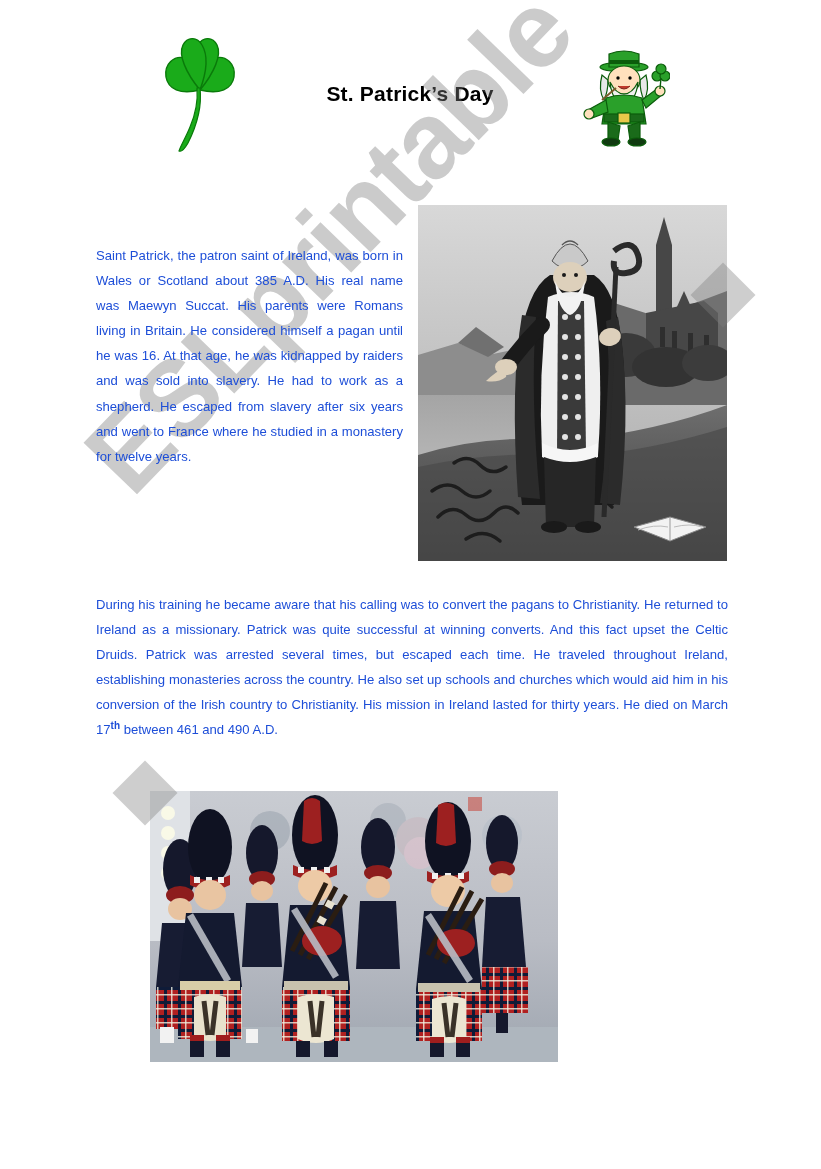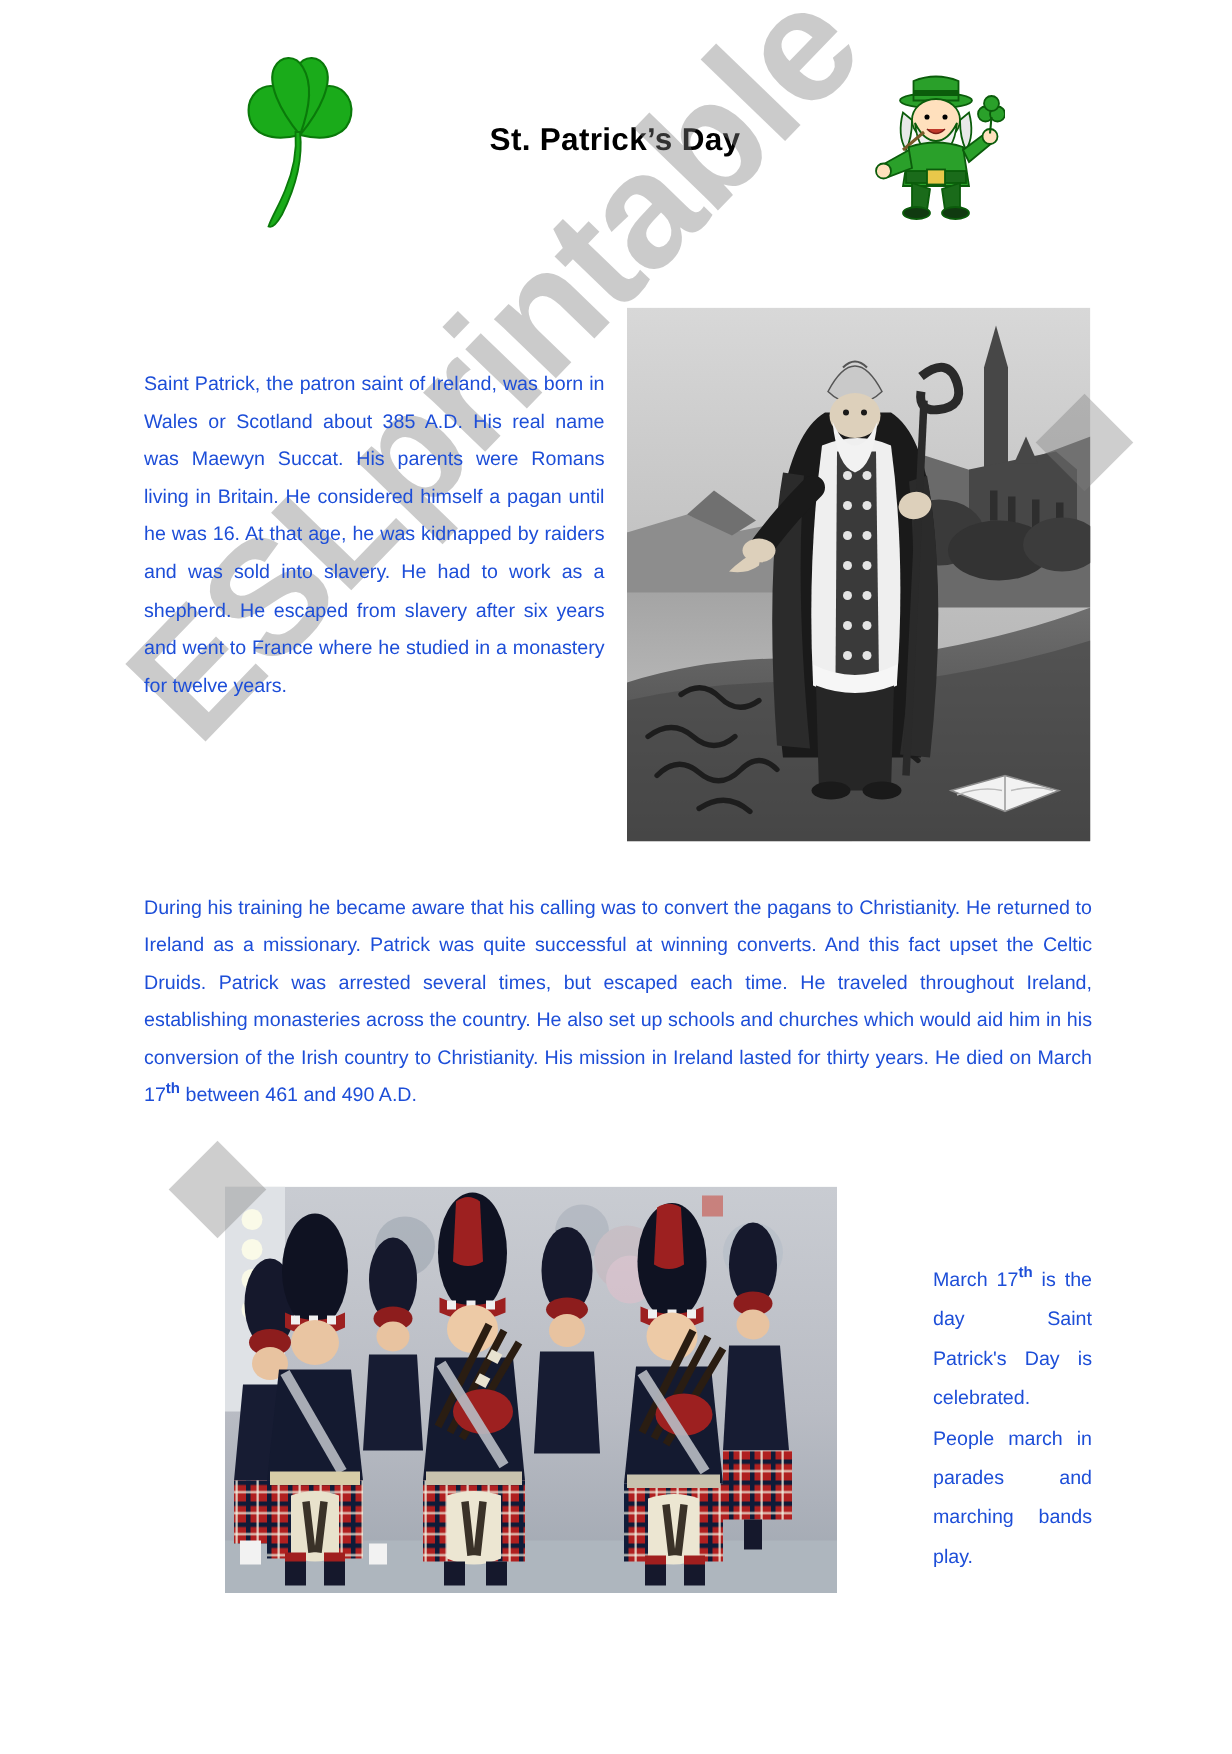--- a/index.html
+++ b/index.html
@@ -485,17 +485,14 @@
         <g fill="#a01e1e">
           <rect x="40" y="244" width="14" height="6"></rect>
             <rect x="66" y="244" width="14" height="6"></rect>
           <rect x="280" y="246" width="14" height="6"></rect>
             <rect x="306" y="246" width="14" height="6"></rect>
         </g>
       </g>
     </svg>
   </div>
 
-  <div class="para para-3">
-    <span>March 17</span><sup>th</sup><span> is the day Saint Patrick's Day is celebrated. People march in parades and marching bands play.</span>
-  </div>
 
 </div>
 
 </body></html>

